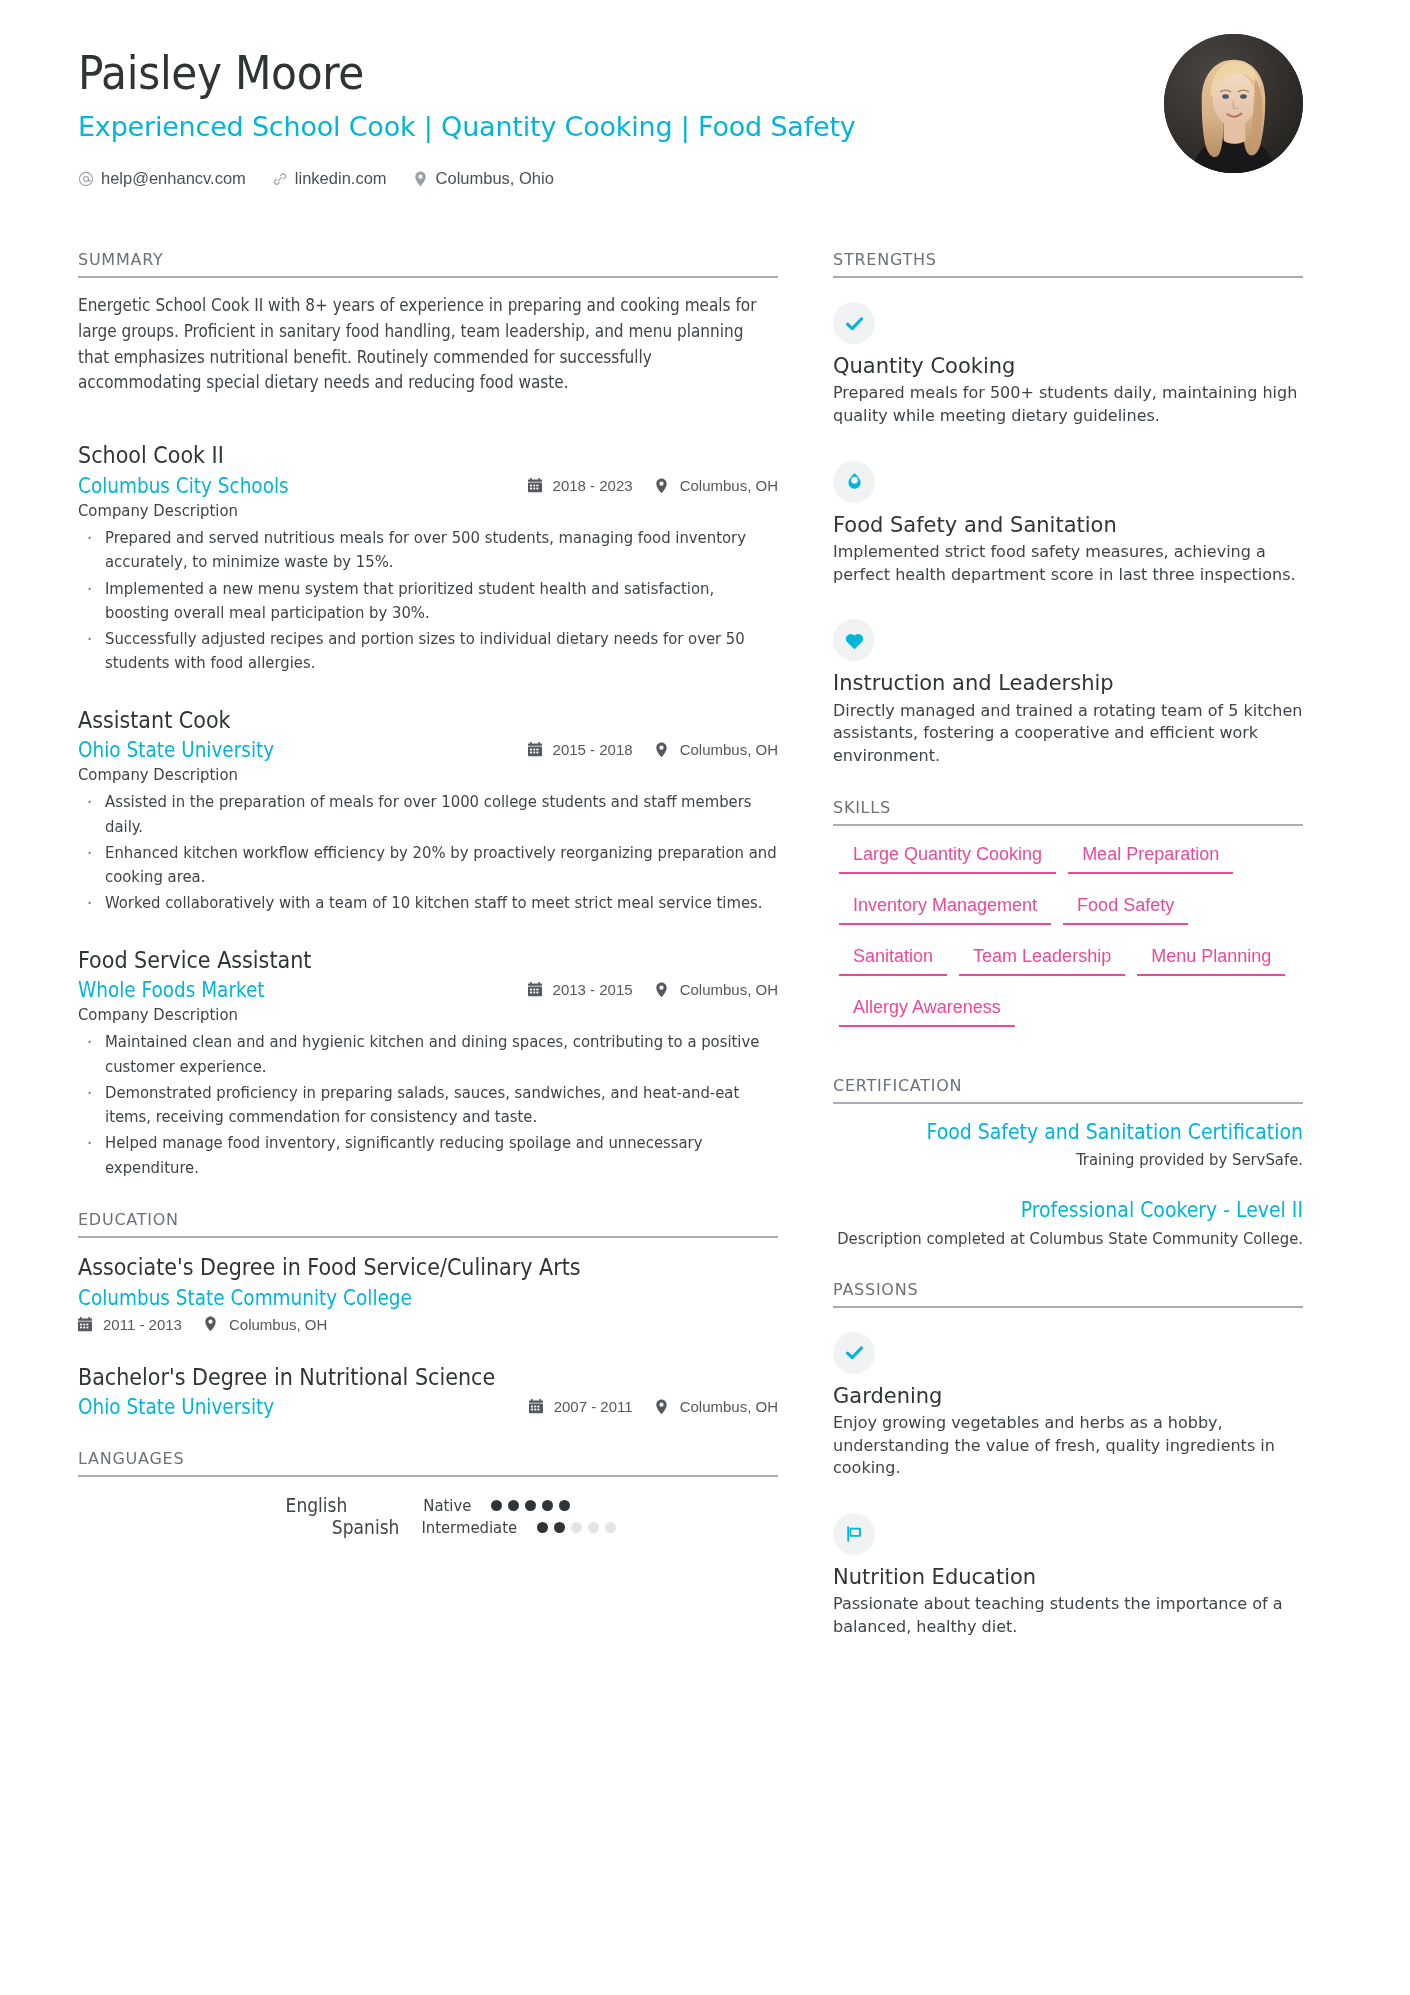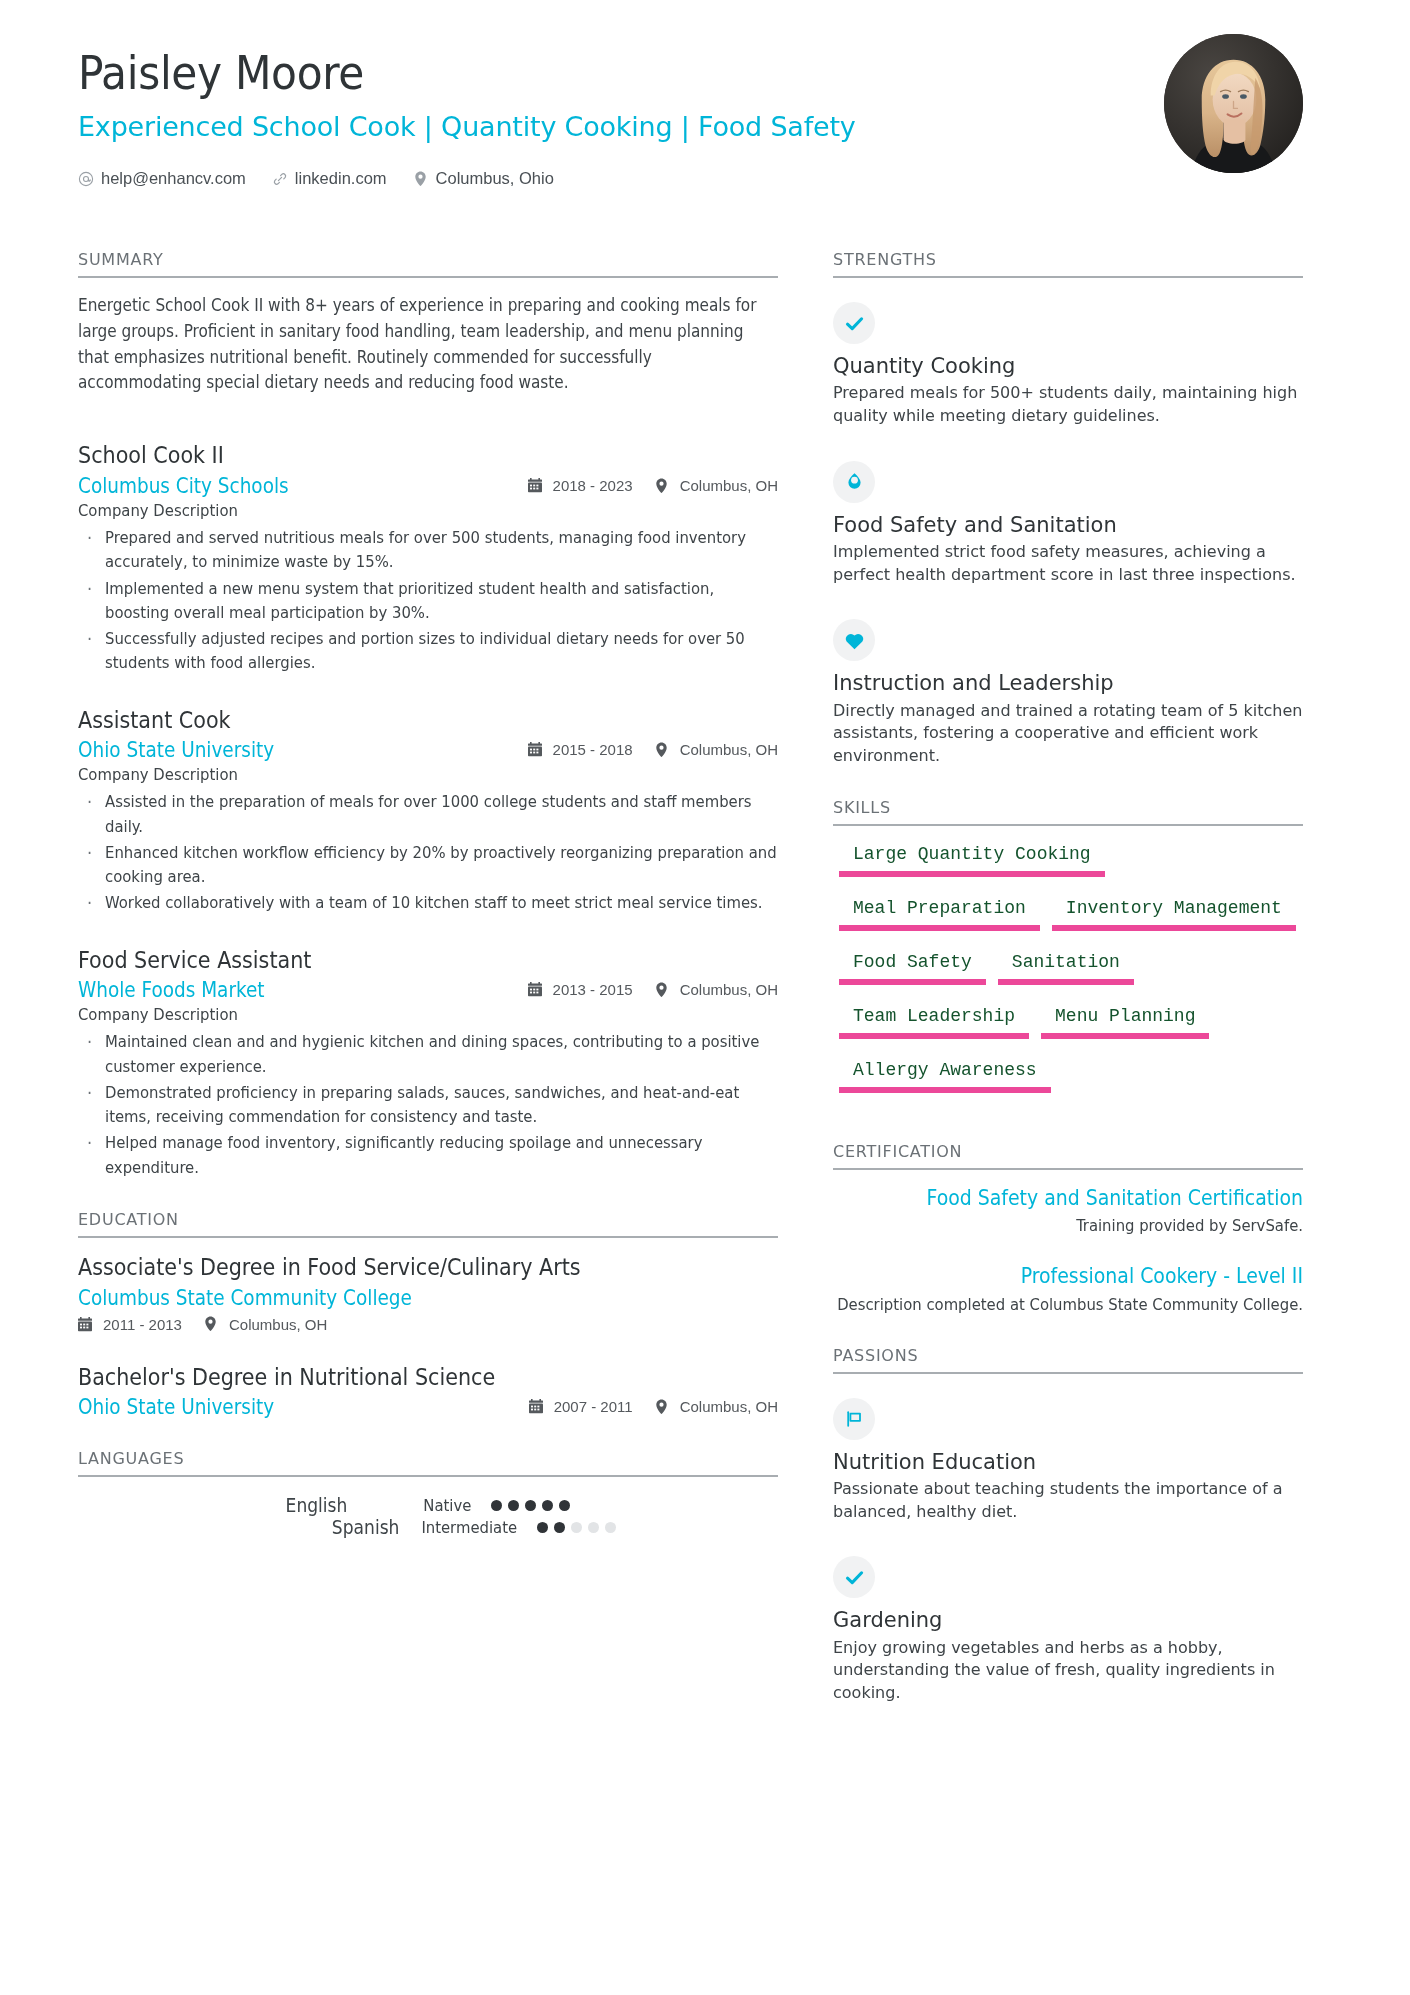--- a/index.html
+++ b/index.html
@@ -224,26 +224,26 @@
     line-height: 1.42;
     color: #3e4448;
     margin-top: 2px;
     font-family: "DejaVu Sans", sans-serif;
   }
 
   
   .skills { display: flex; flex-wrap: wrap; gap: 0; padding-top: 16px; }
   .skill {
     font-size: 18px;
-    color: #14532d;
+    color: #ec4899;
     padding: 2px 14px 7px 14px;
-    border-bottom: 6px solid #ec4899;
+    border-bottom: 2px solid #ec4899;
     margin: 0 6px 19px 6px;
     white-space: nowrap;
-    font-family: Liberation Mono, monospace;
+    font-family: Liberation Sans, sans-serif;
     font-stretch: condensed;
   }
 
   
   .cert { margin-bottom: 26px; text-align: right; }
   .cert:last-child { margin-bottom: 0; }
   .cert-title {
     font-size: 21px;
     color: #00b5d8;
     line-height: 1.25;
@@ -656,39 +656,39 @@
               <div class="cert-desc">Description completed at Columbus State Community College.</div>
             </div>
           </div>
       </div>
 
       <div class="sec">
         <div class="sec-head">PASSIONS</div>
         <div class="sec-body" id="passions-list">
             <div class="feat">
               <div class="feat-ic">
+                <svg width="21" height="21" viewBox="0 0 21 21" fill="none" stroke="currentColor" stroke-width="3.1" stroke-linecap="round" stroke-linejoin="round">
+                  <path d="M3.5 11.2 8.2 15.6 17.6 5.8"></path>
+                </svg>
+              </div>
+              <div class="feat-txt">
+                <div class="feat-title">Gardening</div>
+                <div class="feat-desc">Enjoy growing vegetables and herbs as a hobby, understanding the value of fresh, quality ingredients in cooking.</div>
+              </div>
+            </div>
+            <div class="feat">
+              <div class="feat-ic">
                 <svg width="20" height="20" viewBox="0 0 20 20" fill="none" stroke="currentColor" stroke-width="1.8" stroke-linecap="round" stroke-linejoin="round">
                   <path d="M4.2 3.2v13.6"></path>
                   <path d="M6.4 4.6h9.6v7.2H6.4z"></path>
                 </svg>
               </div>
               <div class="feat-txt">
                 <div class="feat-title">Nutrition Education</div>
                 <div class="feat-desc">Passionate about teaching students the importance of a balanced, healthy diet.</div>
               </div>
             </div>
-            <div class="feat">
-              <div class="feat-ic">
-                <svg width="21" height="21" viewBox="0 0 21 21" fill="none" stroke="currentColor" stroke-width="3.1" stroke-linecap="round" stroke-linejoin="round">
-                  <path d="M3.5 11.2 8.2 15.6 17.6 5.8"></path>
-                </svg>
-              </div>
-              <div class="feat-txt">
-                <div class="feat-title">Gardening</div>
-                <div class="feat-desc">Enjoy growing vegetables and herbs as a hobby, understanding the value of fresh, quality ingredients in cooking.</div>
-              </div>
-            </div>
           </div>
       </div>
 
     </div>
   </div>
 </div>
 
 </body></html>

